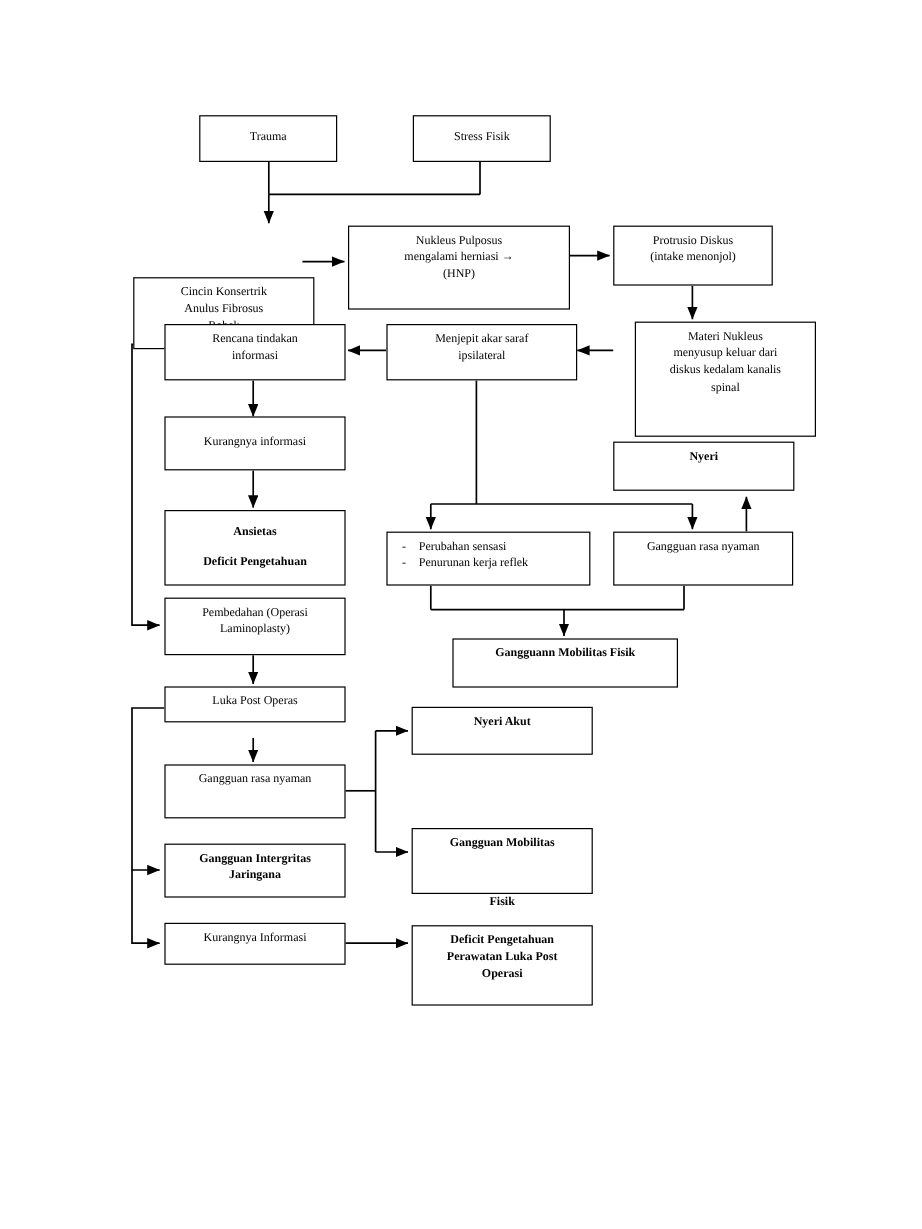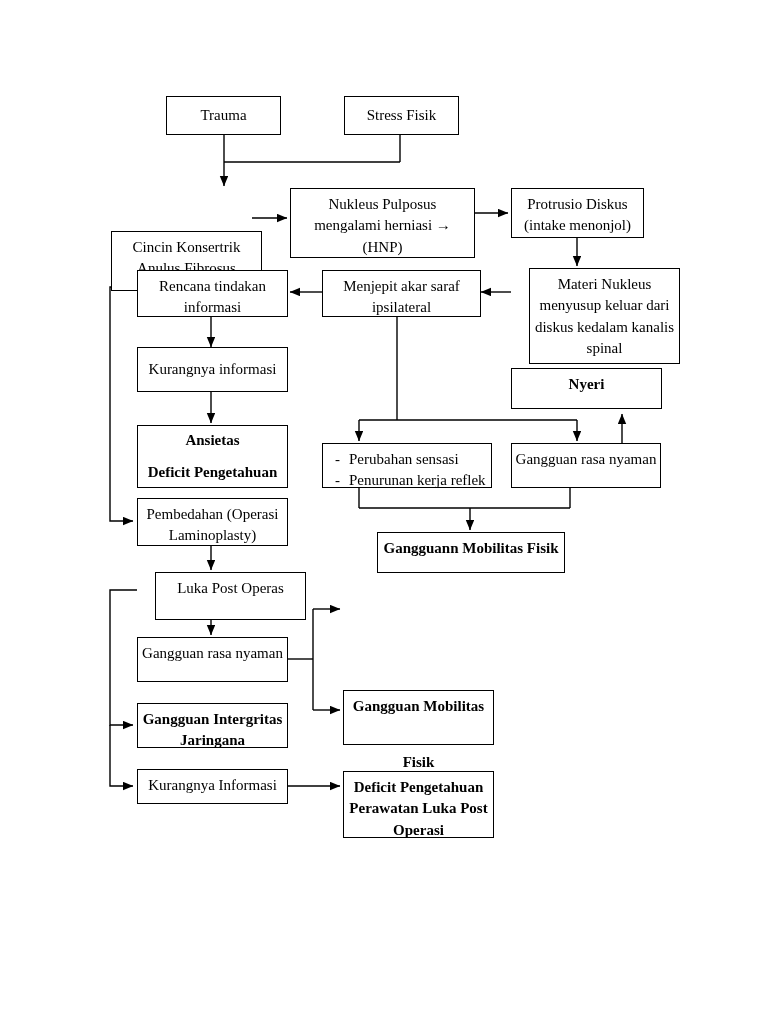--- a/index.html
+++ b/index.html
@@ -32,21 +32,21 @@
   .node {
     position: absolute;
     box-sizing: border-box;
     border: 1.3px solid #000000;
     background: #ffffff;
     display: flex;
     flex-direction: column;
     align-items: center;
     justify-content: flex-start;
     text-align: center;
-    font-size: 15px;
+    font-size: 10px;
     line-height: 1.42;
     color: #000000;
     padding-top: 5px;
     padding-left: 3px;
     padding-right: 3px;
     z-index: 5;
   }
   .node.bold {
     font-weight: bold;
   }
@@ -186,41 +186,44 @@
   <div class="node bold center-v spaced" style="left:137px; top:425px; width:151px; height:63px;">
     <span class="line">Ansietas</span>
     <span class="line">Deficit Pengetahuan</span>
   </div>
 
   <div class="node" style="left:137px; top:498px; width:151px; height:48px;">
     <span class="line">Pembedahan (Operasi</span>
     <span class="line">Laminoplasty)</span>
   </div>
 
-  <div class="node" style="left:155px; top:572px; width:151px; height:48px;">
+  <div class="node" style="left:137px; top:572px; width:151px; height:30px;">
     <span class="line">Luka Post Operas</span>
   </div>
 
   <div class="node bold" style="left:511px; top:368px; width:151px; height:41px;">
     <span class="line">Nyeri</span>
   </div>
 
   <div class="node list" style="left:322px; top:443px; width:170px; height:45px;">
     <span class="line"><span class="dash">-</span><span>Perubahan sensasi</span></span>
     <span class="line"><span class="dash">-</span><span>Penurunan kerja reflek</span></span>
   </div>
 
   <div class="node" style="left:511px; top:443px; width:150px; height:45px;">
     <span class="line">Gangguan rasa nyaman</span>
   </div>
 
   <div class="node bold" style="left:377px; top:532px; width:188px; height:41px;">
     <span class="line">Gangguann Mobilitas Fisik</span>
   </div>
 
+  <div class="node bold" style="left:343px; top:589px; width:151px; height:40px;">
+    <span class="line">Nyeri Akut</span>
+  </div>
 
   <div class="node" style="left:137px; top:637px; width:151px; height:45px;">
     <span class="line">Gangguan rasa nyaman</span>
   </div>
 
   <div class="node bold" style="left:137px; top:703px; width:151px; height:45px;">
     <span class="line">Gangguan Intergritas</span>
     <span class="line">Jaringana</span>
   </div>
 

